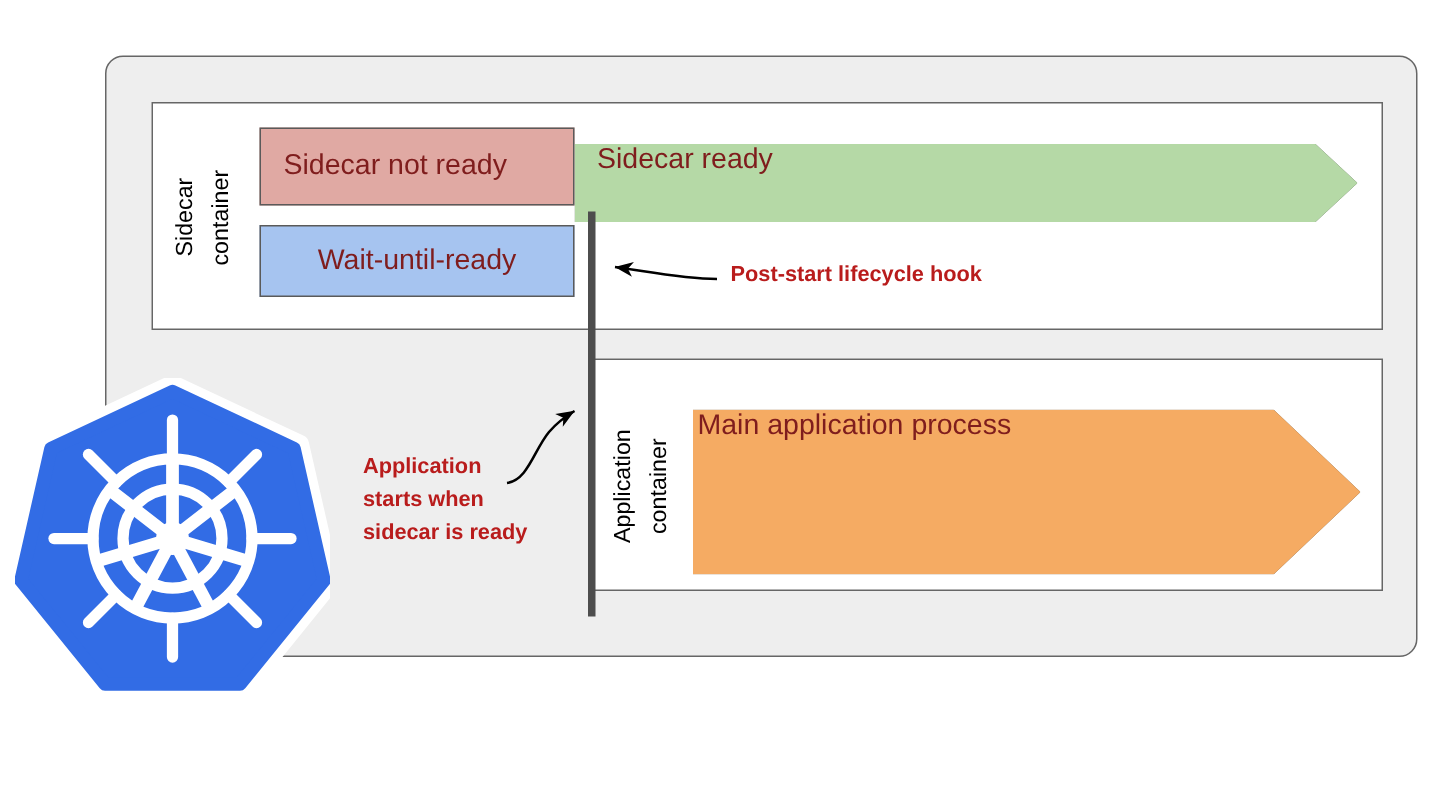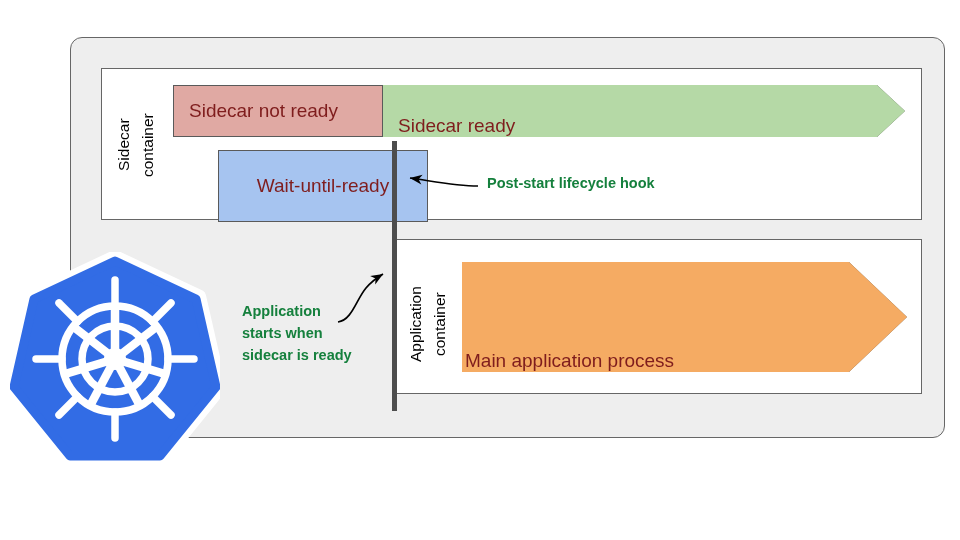--- a/index.html
+++ b/index.html
@@ -26,52 +26,52 @@
 
   
   .bar{position:absolute;box-sizing:border-box;border:1.1px solid #5a5a5a;
        display:flex;align-items:center;}
   .bar-label{font-size:19px;color:#7f1d1d;white-space:nowrap;}
 
   .bar-notready{left:173px;top:85px;width:210px;height:52px;background:#E0A9A3;}
   .bar-notready .bar-label{padding-left:15px;}
 
   
-  .chev{position:absolute;display:flex;align-items:flex-end;}
+  .chev{position:absolute;display:flex;align-items:flex-start;margin-top:11px;}
   .chev .fill{position:absolute;inset:0;}
   .chev .bar-label{position:relative;z-index:2;}
 
   .bar-ready{left:383px;top:85px;width:522px;height:52px;}
   .bar-ready .fill{background:#B5D9A6;
       clip-path:polygon(0 0, calc(100% - 28px) 0, 100% 50%, calc(100% - 28px) 100%, 0 100%);}
   .bar-ready .edge{position:absolute;inset:0;
       background:#5a5a5a;
       clip-path:polygon(0 0, calc(100% - 28px) 0, 100% 50%, calc(100% - 28px) 100%, 0 100%,
                         0 1.2px, calc(100% - 28.6px) 1.2px, calc(100% - 1.6px) 50%,
                         calc(100% - 28.6px) calc(100% - 1.2px), 0 calc(100% - 1.2px));}
   .bar-ready .bar-label{padding-left:15px;}
 
-  .bar-wait{left:173px;top:150px;width:210px;height:72px;background:#A6C4F0;margin-left:45px;}
+  .bar-wait{left:173px;top:150px;width:210px;height:48px;background:#A6C4F0;}
   .bar-wait .bar-label{width:100%;text-align:center;}
 
   .bar-main{left:462px;top:262px;width:445px;height:110px;}
   .bar-main .fill{background:#F5AB63;
       clip-path:polygon(0 0, calc(100% - 58px) 0, 100% 50%, calc(100% - 58px) 100%, 0 100%);}
   .bar-main .edge{position:absolute;inset:0;background:#5a5a5a;
       clip-path:polygon(0 0, calc(100% - 58px) 0, 100% 50%, calc(100% - 58px) 100%, 0 100%,
                         0 1.2px, calc(100% - 58.6px) 1.2px, calc(100% - 1.9px) 50%,
                         calc(100% - 58.6px) calc(100% - 1.2px), 0 calc(100% - 1.2px));}
   .bar-main .bar-label{padding-left:3px;}
 
   
   .timeline{position:absolute;left:392px;top:141px;width:4.5px;height:270px;
             background:#4d4d4d;}
 
   
-  .annot{position:absolute;font-size:14.5px;font-weight:bold;color:#15803d;
+  .annot{position:absolute;font-size:14.5px;font-weight:bold;color:#b91c1c;
          line-height:22px;white-space:pre-line;}
   .annot-hook{left:487px;top:172px;}
   .annot-app{left:242px;top:300px;}
 
   .arrow-svg{position:absolute;left:0;top:0;width:960px;height:540px;
              pointer-events:none;overflow:visible;}
 
   
   .k8s{position:absolute;left:10px;top:252px;width:210px;height:212px;}
 </style>

